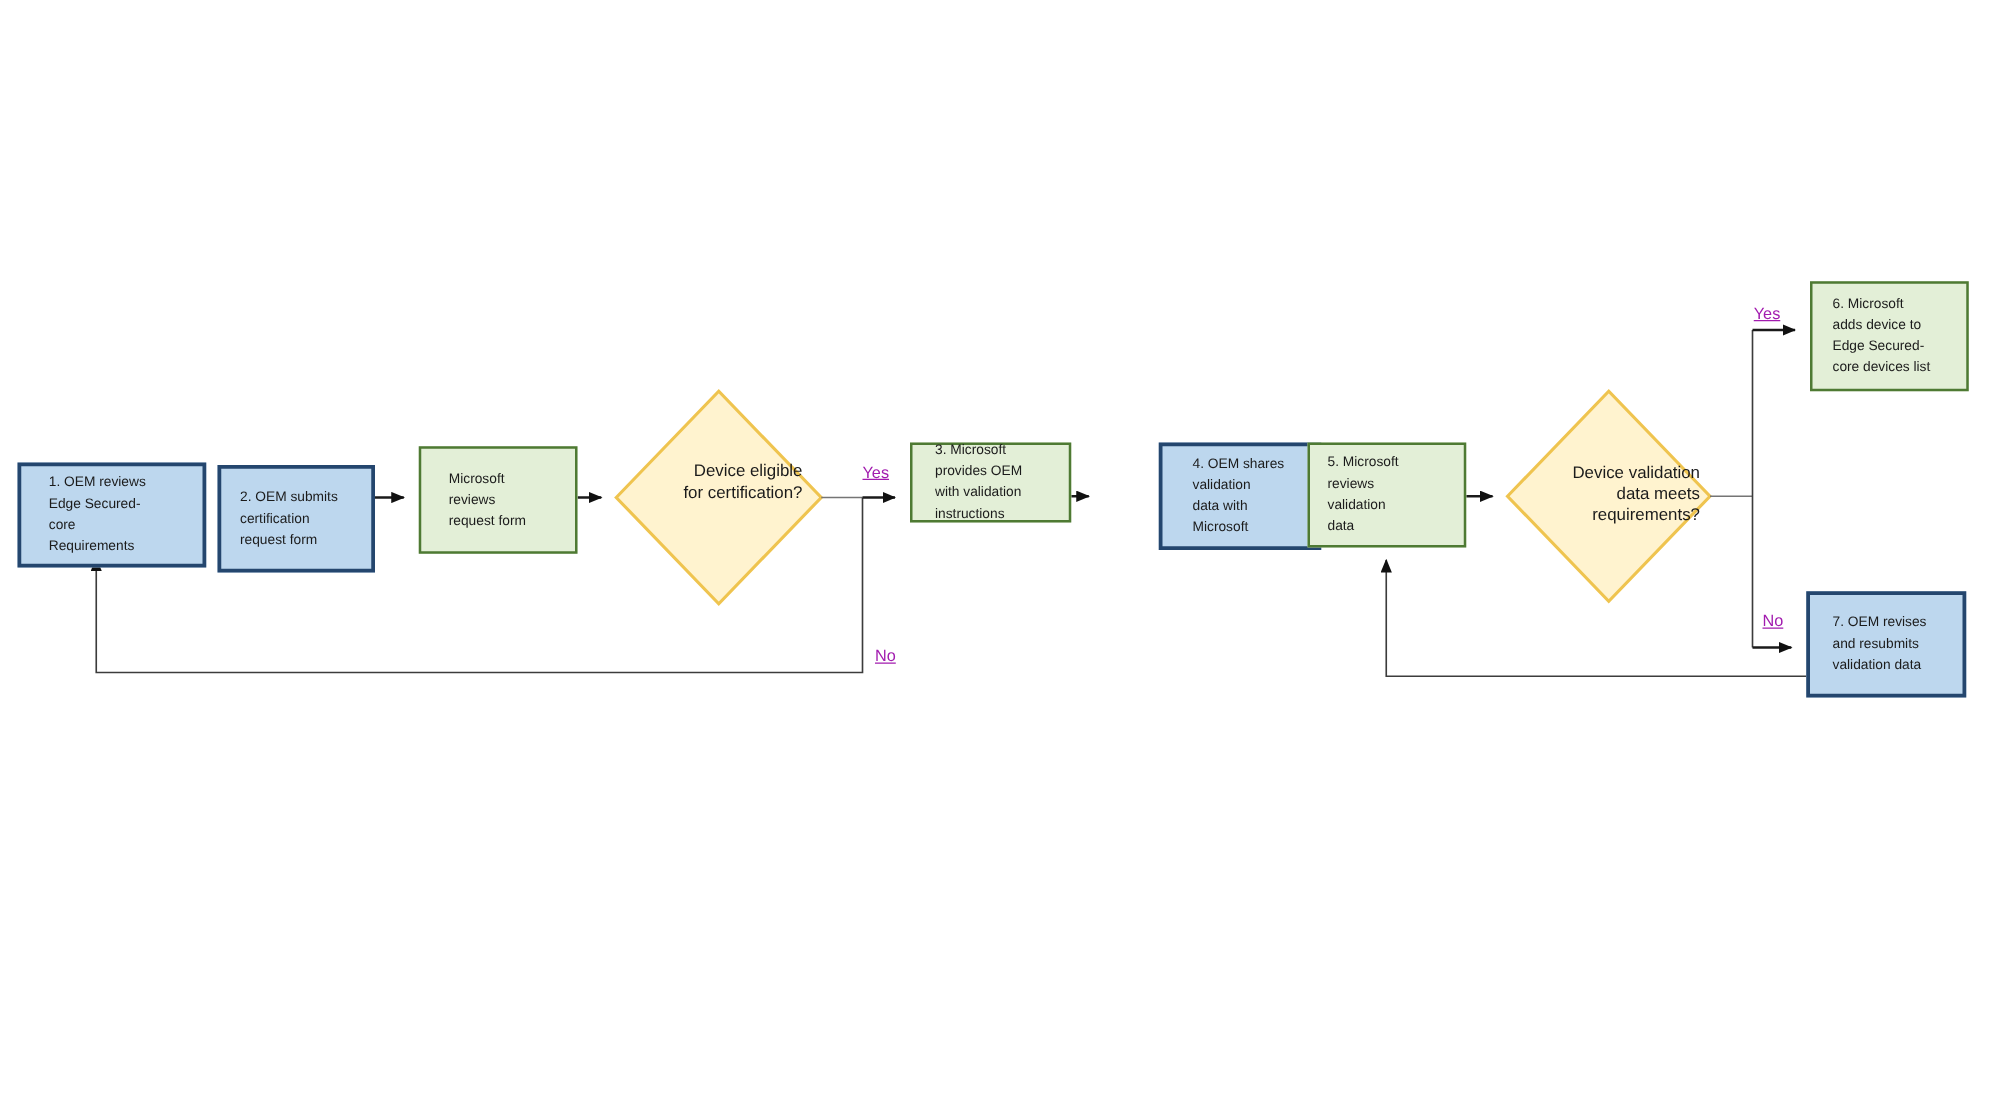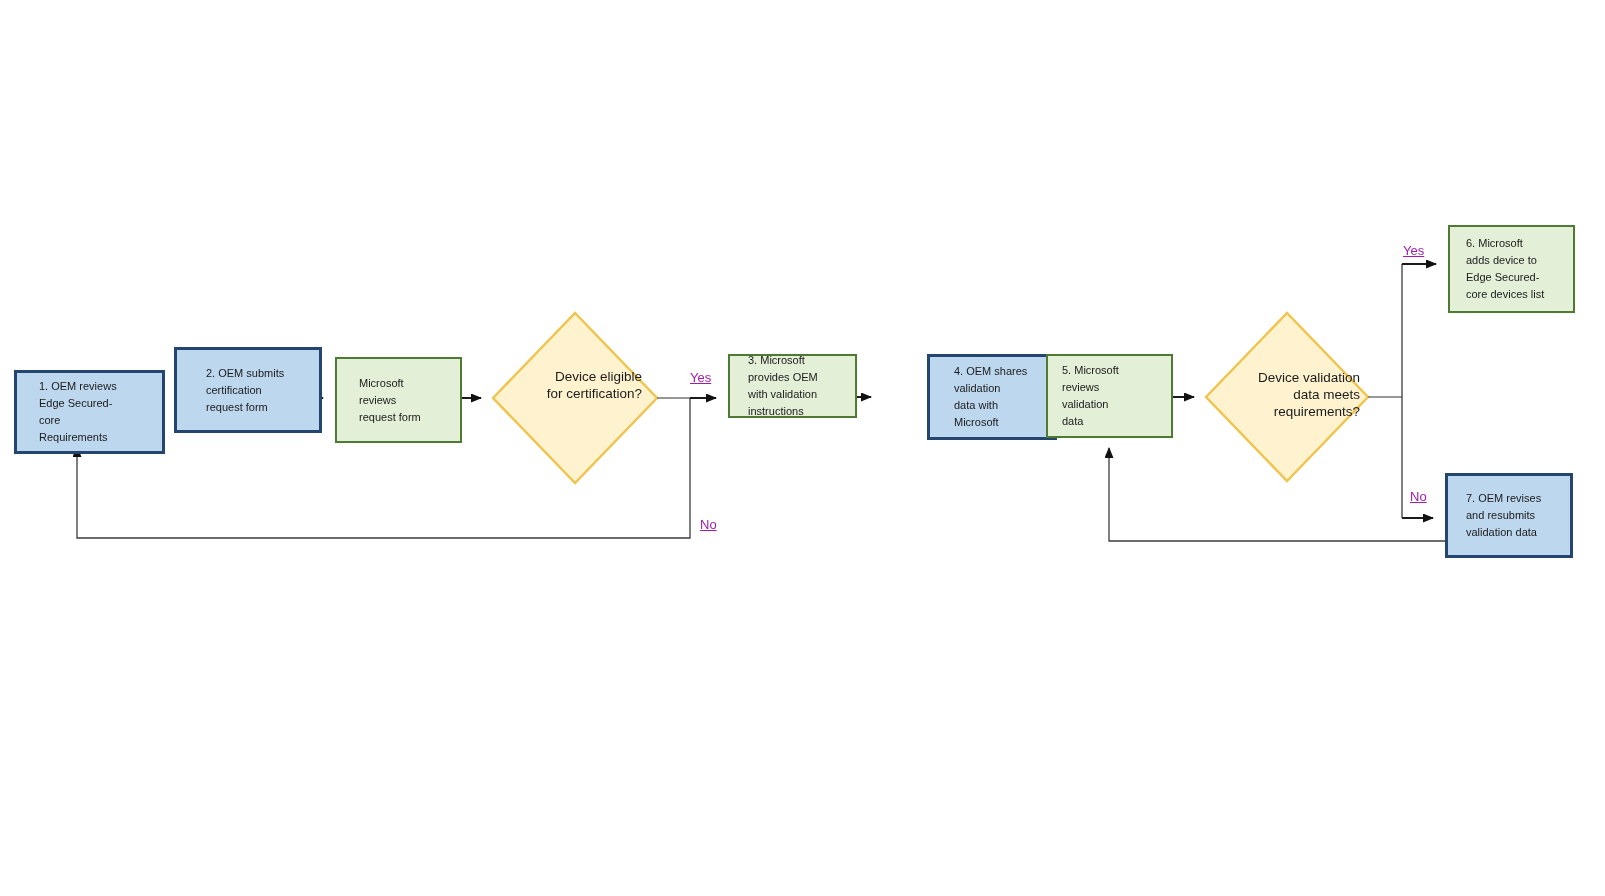--- a/index.html
+++ b/index.html
@@ -56,21 +56,21 @@
     <path d="M1402,518 L1433,518" stroke="#1a1a1a" stroke-width="2" fill="none" marker-end="url(#ah)"></path>
   </svg>
 
   <div class="node blue" style="left:14px;top:353px;width:151px;height:84px;padding-left:22px;margin-top:17px;">
     <span>1. OEM reviews
 Edge Secured-
 core
 Requirements</span>
   </div>
 
-  <div class="node blue" style="left:174px;top:347px;width:148px;height:86px;padding-left:29px;">
+  <div class="node blue" style="left:174px;top:372px;width:126px;height:86px;padding-left:15px;">
     <span>2. OEM submits
 certification
 request form</span>
   </div>
 
   <div class="node green" style="left:335px;top:357px;width:127px;height:86px;padding-left:22px;">
     <span>Microsoft
 reviews
 request form</span>
   </div>

